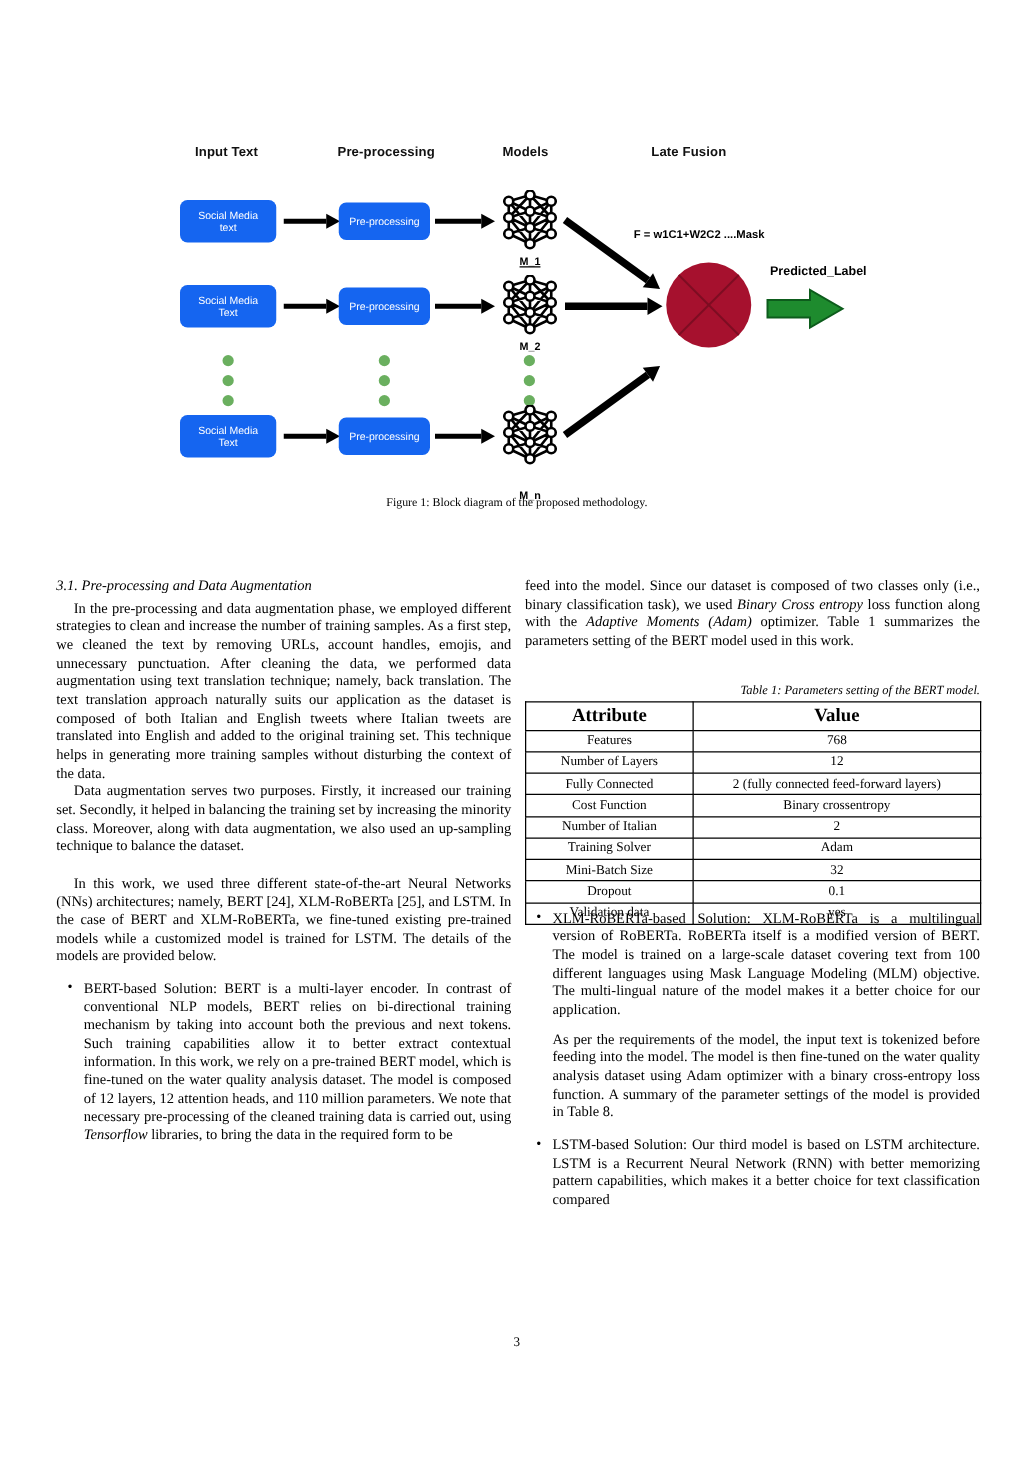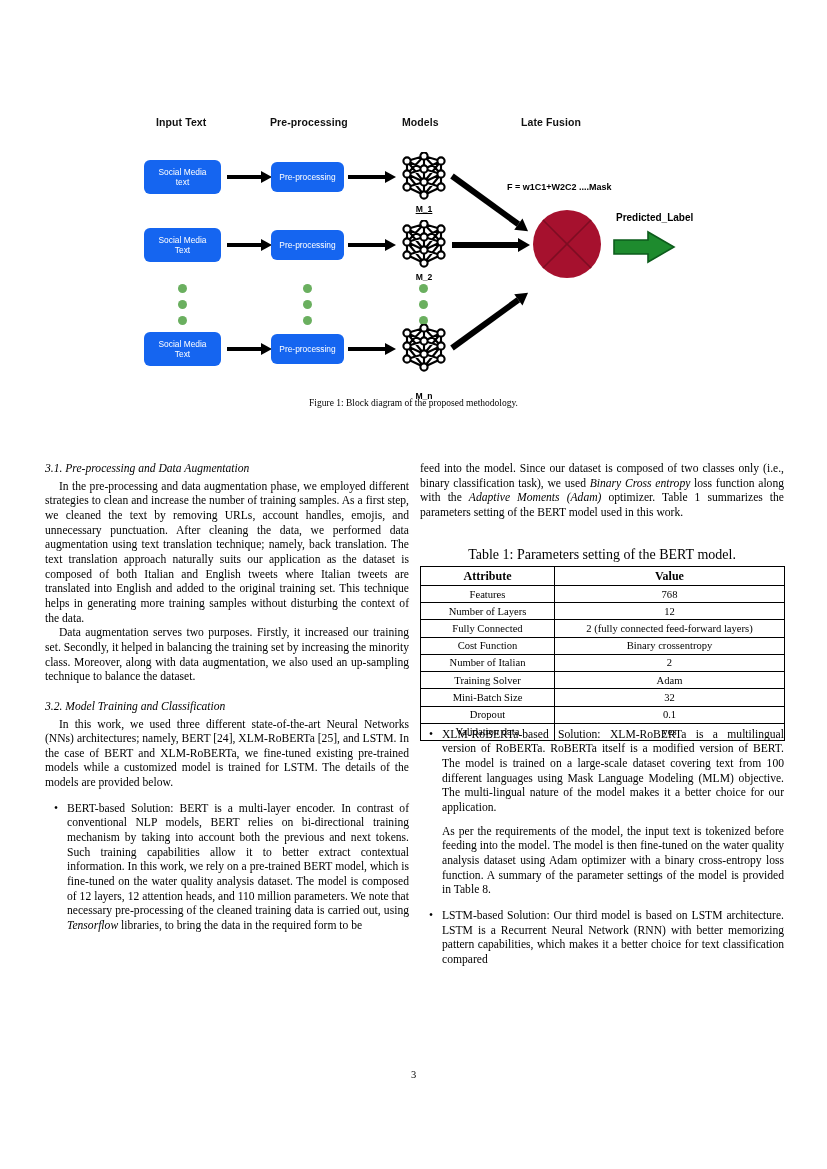--- a/index.html
+++ b/index.html
@@ -204,40 +204,41 @@
   i { font-style: italic; }
 
   
   .table-block {
     position: absolute;
     left: 420px;
     top: 547px;
     width: 364px;
   }
   .table-caption {
-    font-size: 14px;
-    text-align: center;
+    font-size: 10px;
+    text-align: right;
     margin-bottom: 3px;
+    font-style: italic;
   }
   table.params {
     border-collapse: collapse;
     width: 364px;
     font-size: 10.6px;
     table-layout: fixed;
   }
   table.params th,
   table.params td {
     border: 1px solid #000;
     text-align: center;
     padding: 1.5px 2px;
     line-height: 1.25;
   }
   table.params th {
     font-weight: bold;
-    font-size: 12px;
+    font-size: 15px;
   }
   table.params col.c1 { width: 134px; }
   table.params col.c2 { width: 230px; }
 
   .page-number {
     position: absolute;
     left: 0;
     top: 1069px;
     width: 827px;
     text-align: center;
@@ -422,21 +423,20 @@
     <div class="fig-caption">Figure 1: Block diagram of the proposed methodology.</div>
   </div>
 
   <div class="col col-left">
     <h3 class="sec">3.1.  Pre-processing and Data Augmentation</h3>
     <p class="body">In the pre-processing and data augmentation phase, we employed different strategies to clean and increase the number of training samples. As a first step, we cleaned the text by removing URLs, account handles, emojis, and unnecessary punctuation. After cleaning the data, we performed data augmentation using text translation technique; namely, back translation. The text translation approach naturally suits our application as the dataset is composed of both Italian and English tweets where Italian tweets are translated into English and added to the original training set. This technique helps in generating more training samples without disturbing the context of the data.</p>
     <p class="body">Data augmentation serves two purposes. Firstly, it increased our training set. Secondly, it helped in balancing the training set by increasing the minority class. Moreover, along with data augmentation, we also used an up-sampling technique to balance the dataset.</p>
 
     <div class="sec-gap"></div>
 
-    <h3 class="sec">3.2.  Model Training and Classification</h3>
     <p class="body">In this work, we used three different state-of-the-art Neural Networks (NNs) architectures; namely, BERT [24], XLM-RoBERTa [25], and LSTM. In the case of BERT and XLM-RoBERTa, we fine-tuned existing pre-trained models while a customized model is trained for LSTM. The details of the models are provided below.</p>
 
     <ul class="bullets">
       <li>
         <p><b class="lead">BERT-based Solution</b><span>: BERT is a multi-layer encoder. In contrast of conventional NLP models, BERT relies on bi-directional training mechanism by taking into account both the previous and next tokens. Such training capabilities allow it to better extract contextual information. In this work, we rely on a pre-trained BERT model, which is fine-tuned on the water quality analysis dataset. The model is composed of 12 layers, 12 attention heads, and 110 million parameters. We note that necessary pre-processing of the cleaned training data is carried out, using </span><i>Tensorflow</i><span> libraries, to bring the data in the required form to be</span></p>
       </li>
     </ul>
   </div>
 
   <div class="col col-right">

